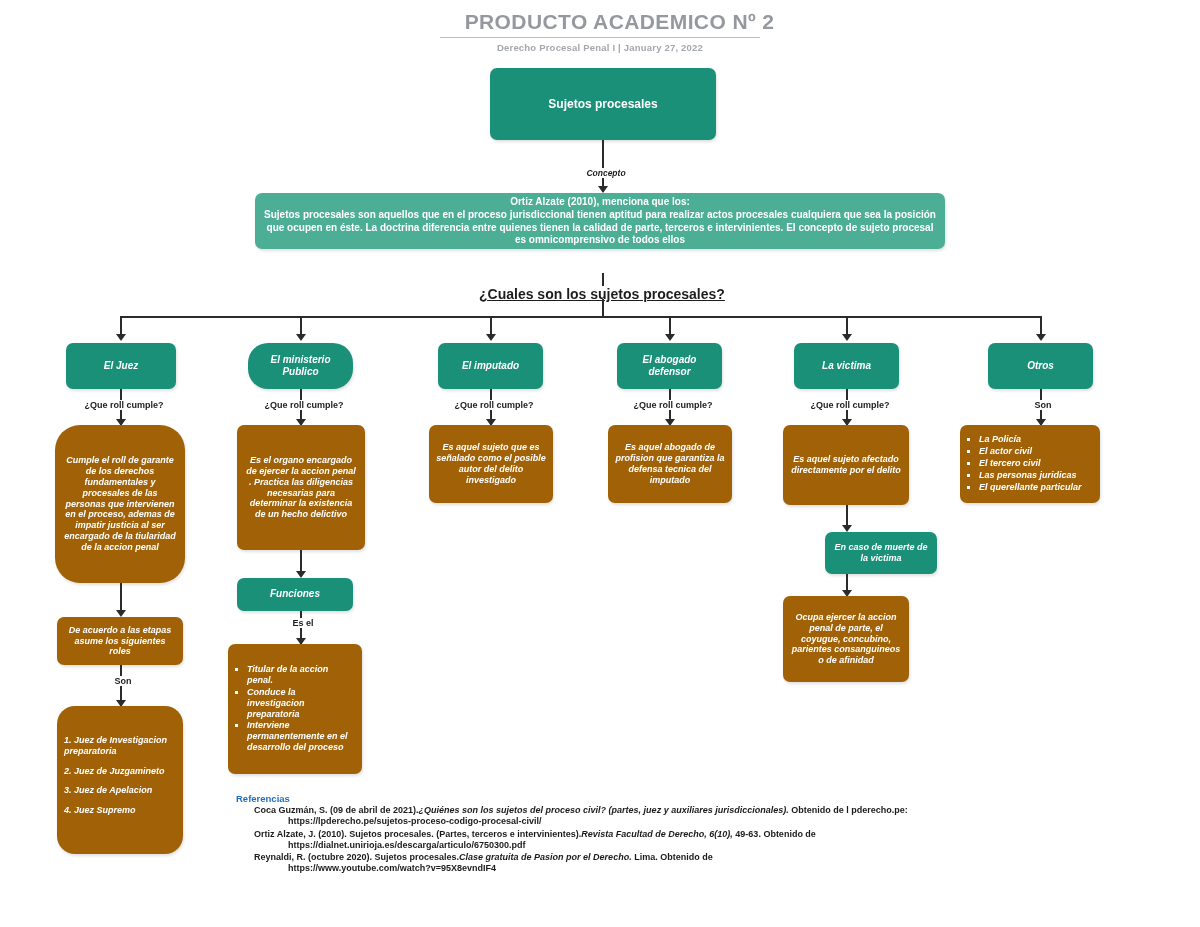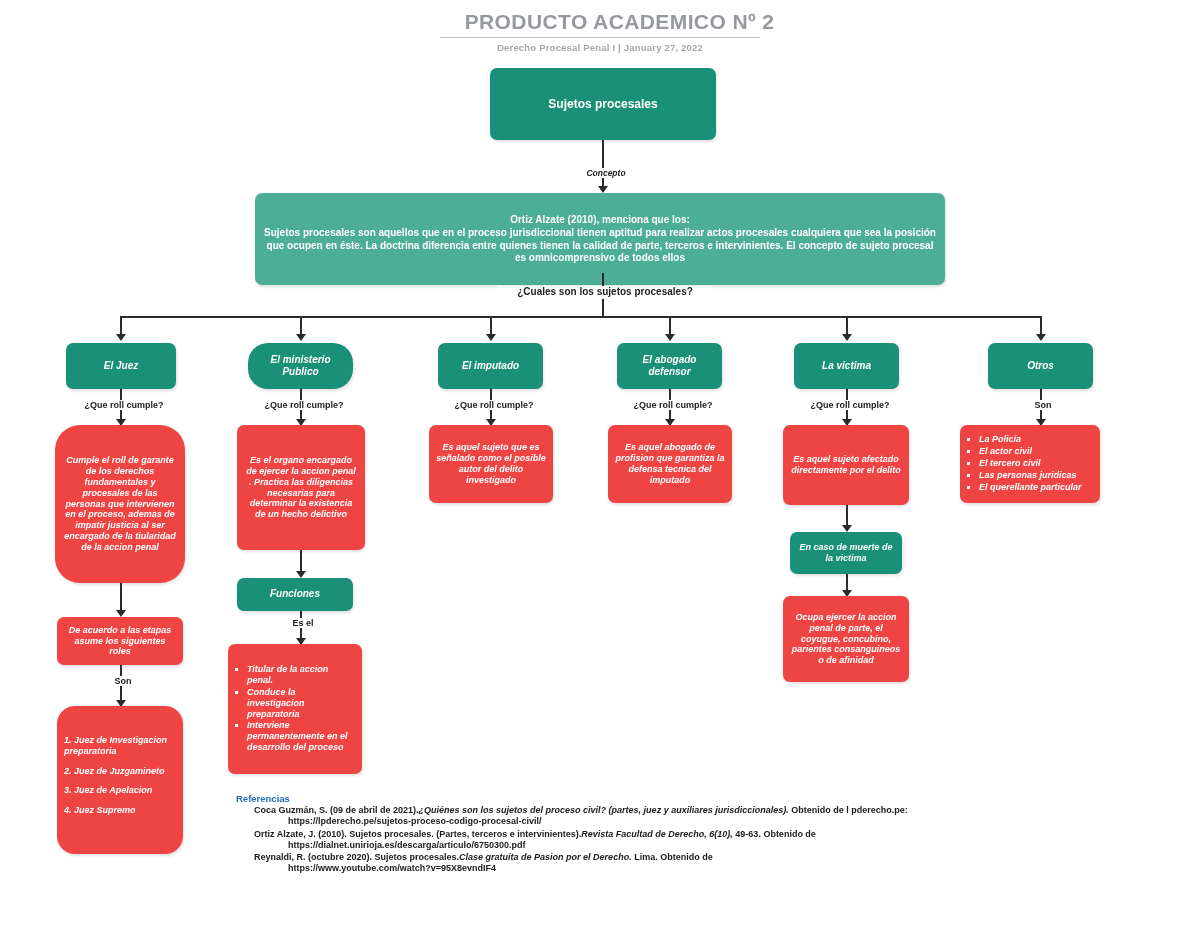--- a/index.html
+++ b/index.html
@@ -35,21 +35,21 @@
     display:flex;
     align-items:center;
     justify-content:center;
     text-align:center;
     line-height:1.22;
     padding:5px 7px;
     box-shadow:1px 2px 3px rgba(0,0,0,.12);
   }
   .dark{background:#1a9078;}
   .mid{background:#4dae96;}
-  .light{background:#ef4444;font-style:italic;}
+  .light{background:#a16207;font-style:italic;}
 
   .node.left{justify-content:flex-start;text-align:left;}
   .node ul{margin:0;padding-left:12px;list-style:square;text-align:left;}
   .node ul li{margin:0 0 1px 0;}
   .node ol{margin:0;padding:0;list-style:none;text-align:left;}
   .node ol li{margin:0 0 9px 0;}
 
   
   .vline{position:absolute;background:#2b2b2b;width:1.6px;}
   .hline{position:absolute;background:#2b2b2b;height:1.6px;}
@@ -88,27 +88,27 @@
   </div>
 
   <div class="node dark" style="left:490px;top:68px;width:226px;height:72px;font-size:12px;font-style:normal;">
     <span>Sujetos procesales</span>
   </div>
 
   <div class="vline" style="left:602px;top:140px;height:52px;"></div>
   <div class="edge-label" style="left:575px;top:168px;width:56px;">Concepto</div>
   <div class="arrow" style="left:598px;top:186px;"></div>
 
-  <div class="node mid" style="left:255px;top:193px;width:690px;height:92px;font-size:10px;font-style:normal;flex-direction:column;">
+  <div class="node mid" style="left:255px;top:193px;width:690px;height:56px;font-size:10px;font-style:normal;flex-direction:column;">
     <div>Ortiz Alzate (2010), menciona  que  los:</div>
     <div style="margin-top:1px;">Sujetos procesales son aquellos que en el proceso jurisdiccional tienen aptitud para realizar actos procesales cualquiera que sea la posición que ocupen en éste. La doctrina diferencia entre quienes tienen la calidad de parte, terceros e intervinientes. El concepto de sujeto procesal es omnicomprensivo de todos ellos</div>
   </div>
 
   <div class="vline" style="left:602px;top:273px;height:18px;"></div>
-  <div class="edge-label plain" style="left:498px;top:286px;width:208px;font-size:10px;">¿Cuales son los sujetos procesales?</div>
+  <div class="edge-label plain" style="left:476px;top:286px;width:208px;font-size:14px;text-decoration:underline;">¿Cuales son los sujetos procesales?</div>
   <div class="vline" style="left:602px;top:299px;height:18px;"></div>
   <div class="hline" style="left:120px;top:316px;width:922px;"></div>
 
   <div class="vline" style="left:120px;top:316px;height:22px;"></div>
   <div class="arrow" style="left:116px;top:334px;"></div>
   <div class="vline" style="left:300px;top:316px;height:22px;"></div>
   <div class="arrow" style="left:296px;top:334px;"></div>
   <div class="vline" style="left:490px;top:316px;height:22px;"></div>
   <div class="arrow" style="left:486px;top:334px;"></div>
   <div class="vline" style="left:669px;top:316px;height:22px;"></div>
@@ -193,21 +193,21 @@
     <span>La victima</span>
   </div>
   <div class="vline" style="left:846px;top:389px;height:36px;"></div>
   <div class="edge-label plain" style="left:796px;top:400px;width:102px;font-size:9px;">¿Que roll cumple?</div>
   <div class="arrow" style="left:842px;top:419px;"></div>
   <div class="node light" style="left:783px;top:425px;width:126px;height:80px;font-size:9px;">
     <span>Es aquel sujeto afectado directamente por el delito</span>
   </div>
   <div class="vline" style="left:846px;top:505px;height:25px;"></div>
   <div class="arrow" style="left:842px;top:525px;"></div>
-  <div class="node dark" style="left:790px;top:532px;width:112px;height:42px;font-size:9px;">
+  <div class="node dark" style="left:825px;top:532px;width:112px;height:42px;font-size:9px;">
     <span>En caso de muerte de la victima</span>
   </div>
   <div class="vline" style="left:846px;top:574px;height:20px;"></div>
   <div class="arrow" style="left:842px;top:590px;"></div>
   <div class="node light" style="left:783px;top:596px;width:126px;height:86px;font-size:9px;">
     <span>Ocupa ejercer la accion penal de parte, el coyugue, concubino, parientes consanguineos o de afinidad</span>
   </div>
 
   <div class="node dark" style="left:988px;top:343px;width:105px;height:46px;font-size:10px;">
     <span>Otros</span>

